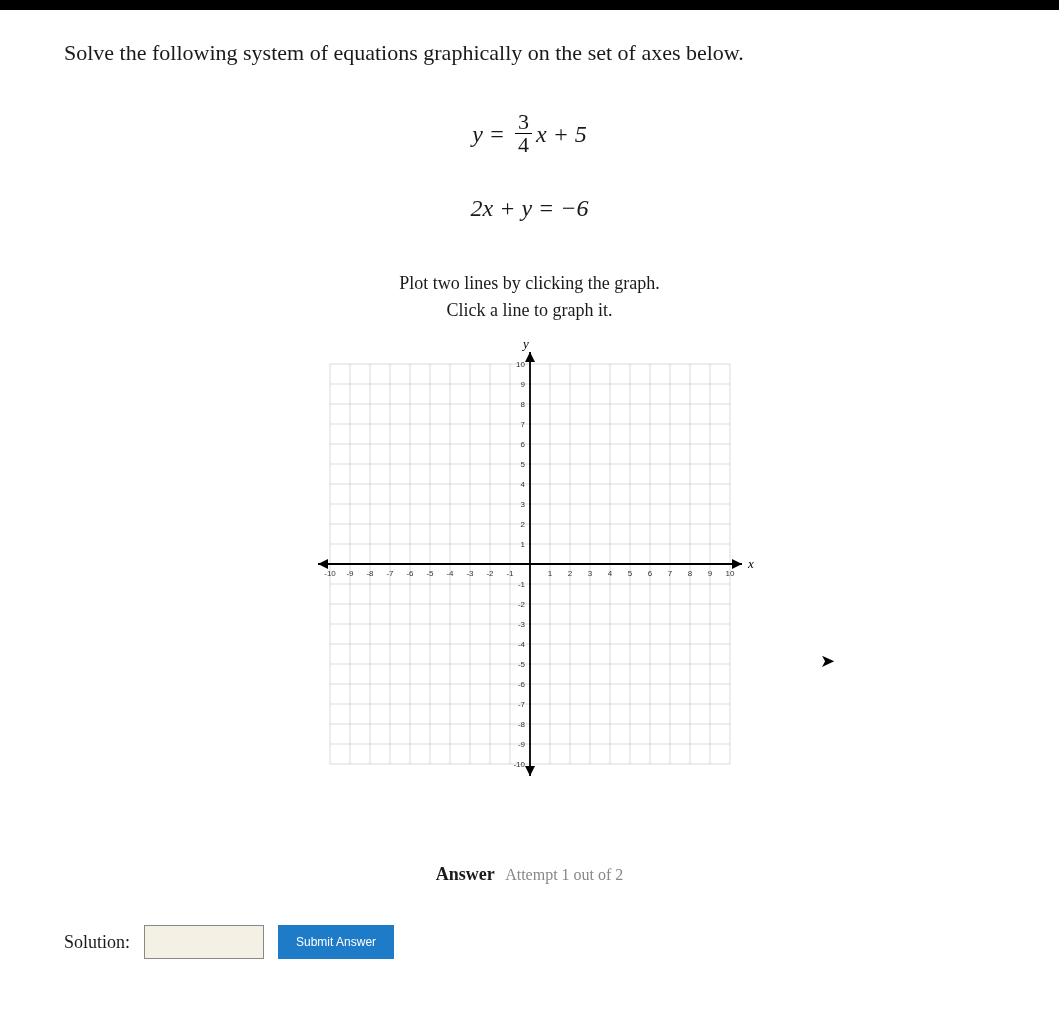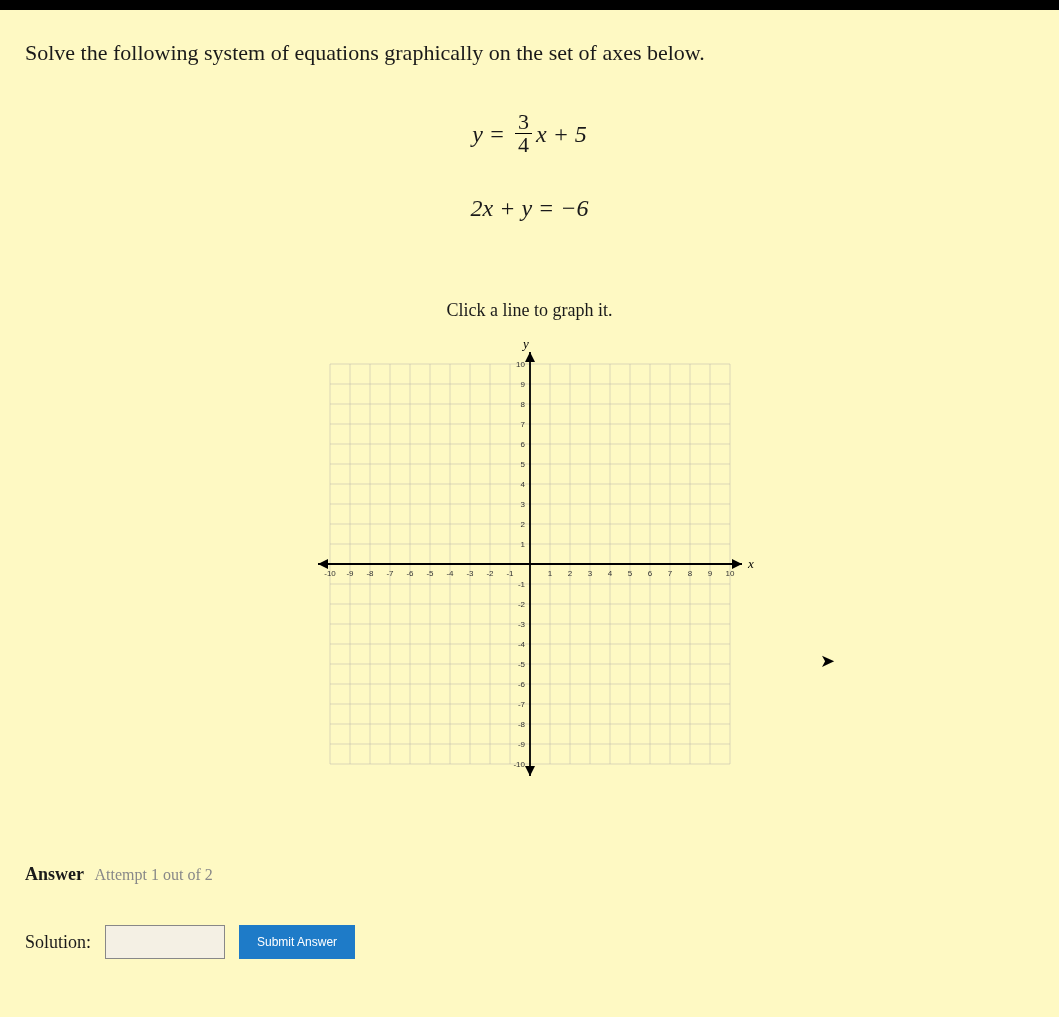--- a/index.html
+++ b/index.html
@@ -9,22 +9,22 @@
     background: #d8d4c8;
     font-family: Georgia, 'Times New Roman', serif;
     color: #1a1a1a;
     width: 1059px;
     height: 1017px;
     position: relative;
     overflow: hidden;
   }
   .top-bar { height: 10px; background: #000; width: 100%; }
   .page {
-    background: #fef9c3;
-    padding: 30px 25px;
+    background: #ffffff;
+    padding: 30px 64px;
     min-height: 1007px;
     position: relative;
   }
   .prompt {
     font-size: 22px;
     margin-bottom: 30px;
   }
   .equations {
     text-align: center;
     margin: 20px 0 30px 0;
@@ -54,20 +54,21 @@
     line-height: 1.5;
   }
   .graph-wrap {
     display:flex;
     justify-content:center;
     margin: 8px 0 30px 0;
   }
   .answer-row {
     margin-top: 70px;
     font-size: 18px;
+    text-align: center;
   }
   .answer-row .bold { font-weight: bold; }
   .answer-row .sub { color: #888; font-size: 16px; margin-left: 6px; }
   .solution-row {
     margin-top: 40px;
     display: flex;
     align-items: center;
     gap: 14px;
   }
   .solution-row .lbl { font-size: 18px; }
@@ -110,21 +111,21 @@
     <div class="eq">
       <span class="var">y</span><span> = </span><span class="frac"><span class="num">3</span><span class="den">4</span></span><span class="var">x</span><span> + 5</span>
     </div>
     <br>
     <div class="eq">
       <span>2x + y = −6</span>
     </div>
   </div>
 
   <div class="hint">
-    <br>
+    <span>Plot two lines by clicking the graph.</span><br>
     <span>Click a line to graph it.</span>
   </div>
 
   <div class="graph-wrap">
     <svg id="graph-svg" width="460" height="460" style="cursor:crosshair;">
         <line x1="30" y1="430" x2="30" y2="30" stroke="#b8b4a8" stroke-width="0.5"></line>
         <line x1="50" y1="430" x2="50" y2="30" stroke="#b8b4a8" stroke-width="0.5"></line>
         <line x1="70" y1="430" x2="70" y2="30" stroke="#b8b4a8" stroke-width="0.5"></line>
         <line x1="90" y1="430" x2="90" y2="30" stroke="#b8b4a8" stroke-width="0.5"></line>
         <line x1="110" y1="430" x2="110" y2="30" stroke="#b8b4a8" stroke-width="0.5"></line>

